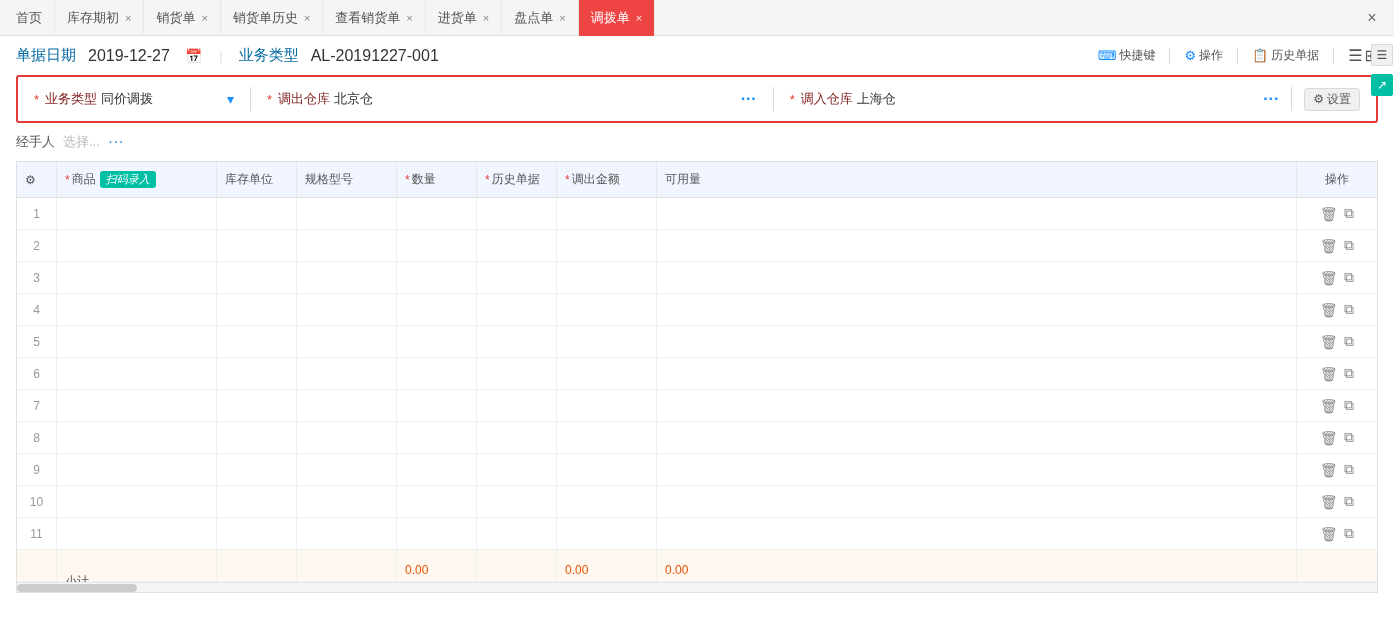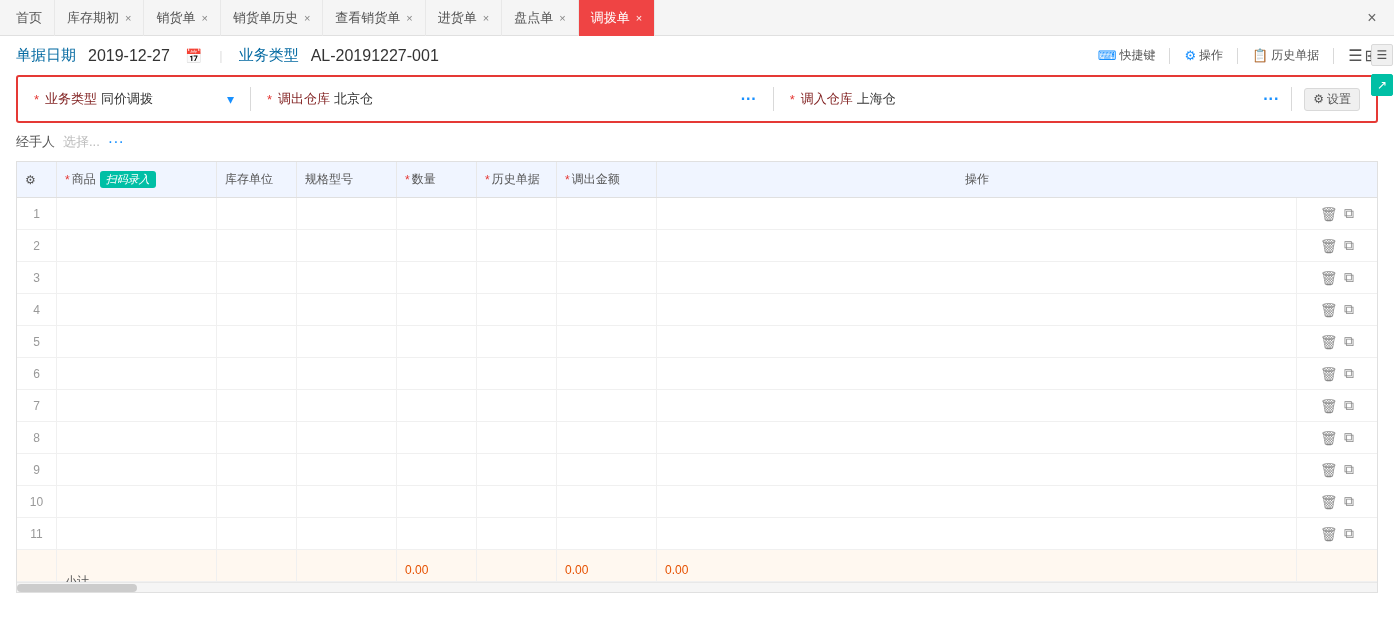--- a/index.html
+++ b/index.html
@@ -379,20 +379,23 @@
       </div>
       <div class="th">
         <span class="required-star">*</span>
         <span>历史单据</span>
       </div>
       <div class="th">
         <span class="required-star">*</span>
         <span>调出金额</span>
       </div>
       <div class="th">
+        <span>可用量</span>
+      </div>
+      <div class="th">
         <span>操作</span>
       </div>
     </div>
 
     <div id="table-rows-container">
     <div class="table-row">
       <div class="td row-num">1</div>
       <div class="td"></div>
       <div class="td"></div>
       <div class="td"></div>

